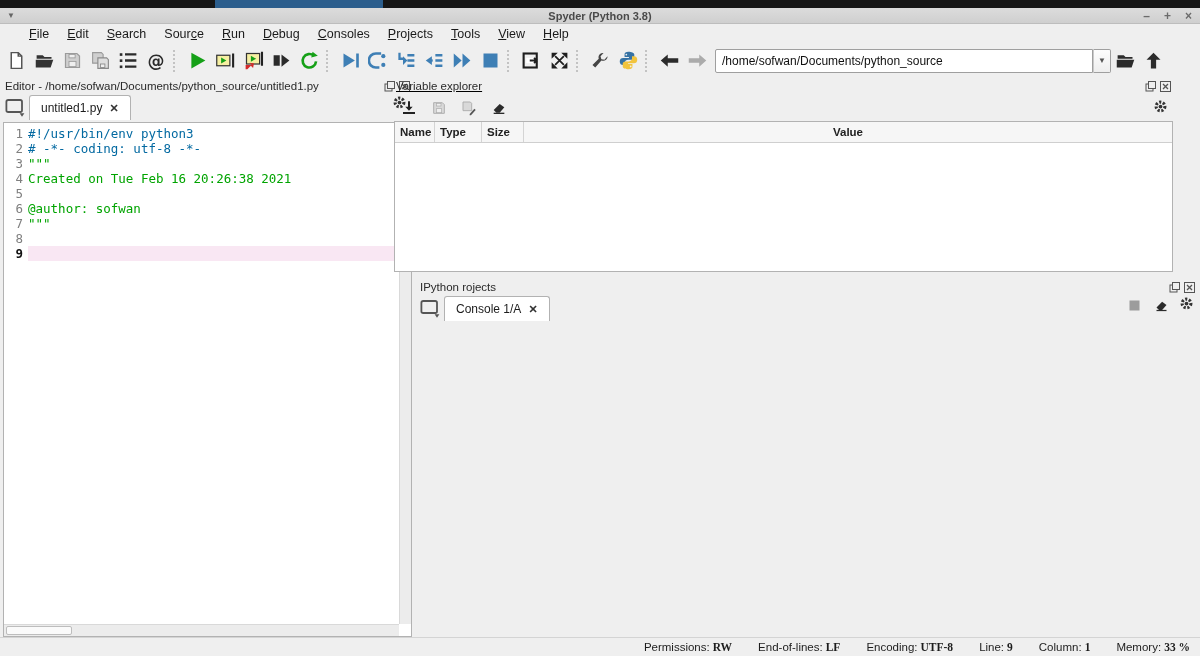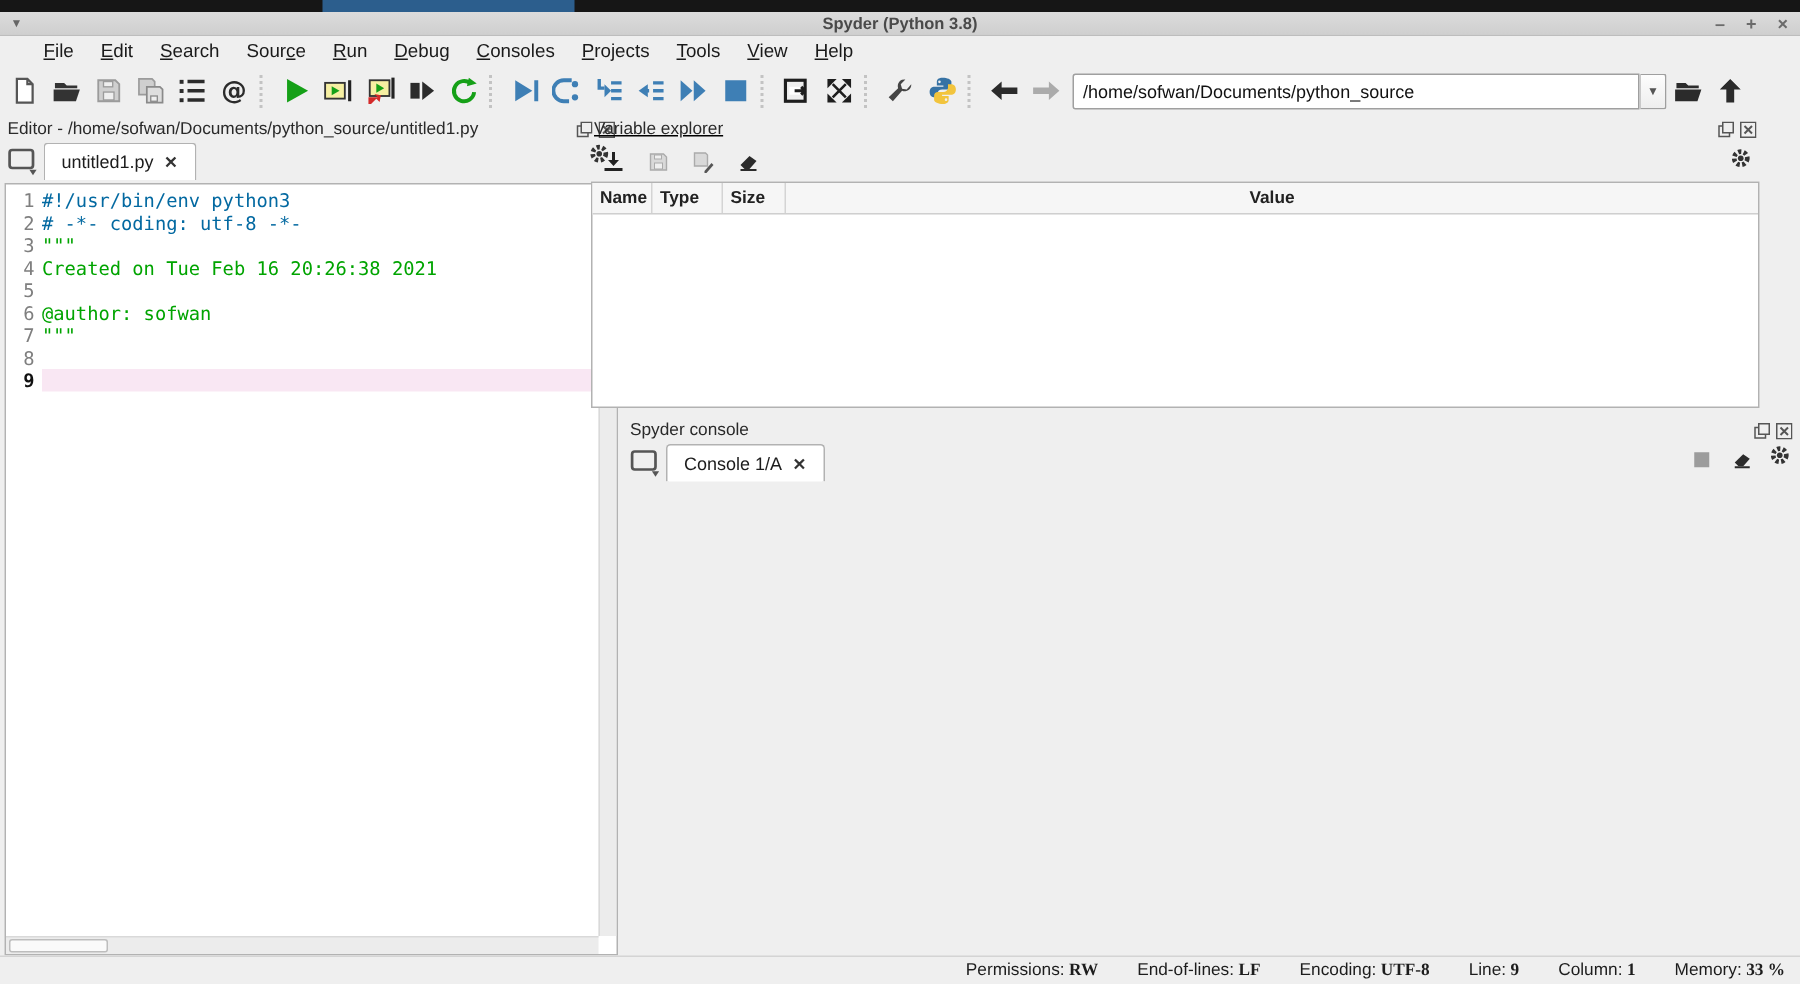--- a/index.html
+++ b/index.html
@@ -482,21 +482,21 @@
           </span>
         <span class="ve-col c-value">
             <span>Value</span>
           </span>
       </div>
     </div>
   </div>
 
   <div class="pane" id="console-pane">
     <div class="pane-header">
-      <span class="pane-title">Spyder console</span>
+      <span class="pane-title">IPython rojects</span>
       <span class="pane-corner">
         <span class="cicon">
             <svg viewBox="0 0 11 11">
               <rect x="1" y="3" width="7" height="7" fill="none" stroke="#555"></rect>
               <rect x="3.5" y="0.5" width="7" height="7" fill="#efefef" stroke="#555"></rect>
             </svg>
           </span>
         <span class="cicon">
             <svg viewBox="0 0 11 11">
               <rect x="0.5" y="0.5" width="10" height="10" fill="none" stroke="#555"></rect>

